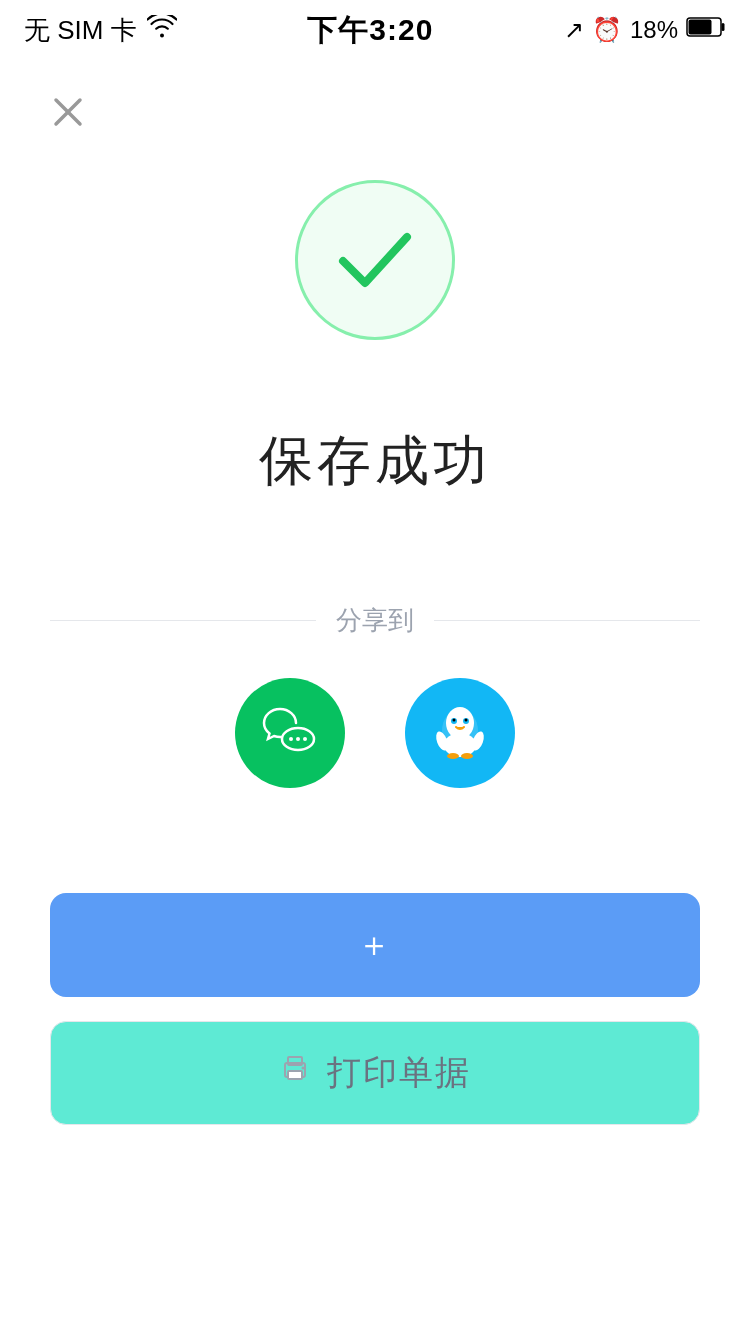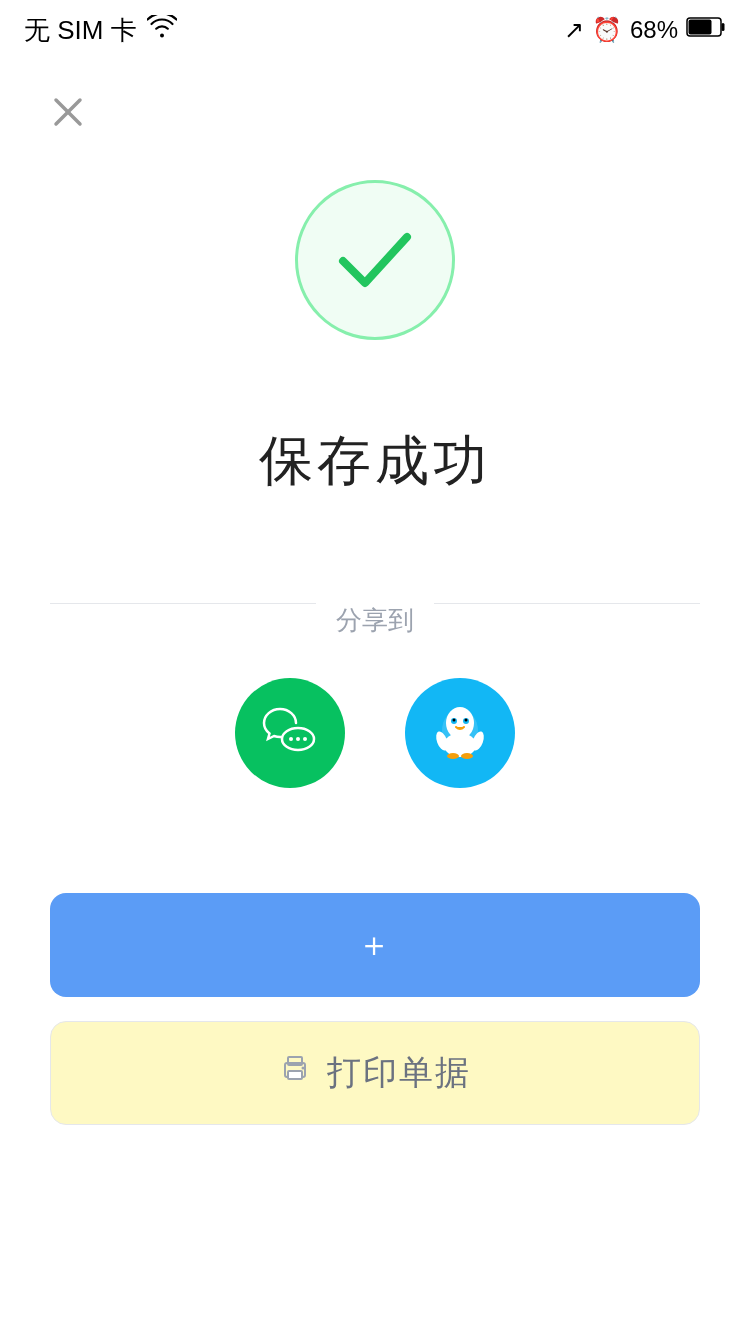--- a/index.html
+++ b/index.html
@@ -96,20 +96,21 @@
       letter-spacing: 4px;
     }
 
     
     .share-section {
       width: 100%;
       margin-bottom: 60px;
     }
     .share-divider {
       display: flex;
+      align-items: center;
       gap: 20px;
       margin-bottom: 40px;
     }
     .divider-line {
       flex: 1;
       height: 1px;
       background: #e5e7eb;
     }
     .share-label {
       font-size: 26px;
@@ -153,21 +154,21 @@
       justify-content: center;
       gap: 16px;
       font-size: 34px;
       color: #ffffff;
       letter-spacing: 2px;
     }
     .btn-secondary {
       width: 100%;
       height: 104px;
       border-radius: 16px;
-      background: #fef9c3;
+      background: #5eead4;
       border: 1px solid #e5e7eb;
       cursor: pointer;
       display: flex;
       align-items: center;
       justify-content: center;
       gap: 16px;
       font-size: 34px;
       color: #6b7280;
       letter-spacing: 2px;
     }
@@ -181,24 +182,25 @@
     <span>
       
       <svg width="30" height="24" viewBox="0 0 30 24" fill="none">
         <path d="M15 18.5a2 2 0 1 1 0 4 2 2 0 0 1 0-4z" fill="#000"></path>
         <path d="M9.2 13.7a8.2 8.2 0 0 1 11.6 0" stroke="#000" stroke-width="2.2" stroke-linecap="round" fill="none"></path>
         <path d="M4.5 9a14.5 14.5 0 0 1 21 0" stroke="#000" stroke-width="2.2" stroke-linecap="round" fill="none"></path>
         <path d="M0.5 4.5a20.5 20.5 0 0 1 29 0" stroke="#000" stroke-width="2.2" stroke-linecap="round" fill="none"></path>
       </svg>
     </span>
   </div>
+  <div class="status-center">下午3:20</div>
   <div class="status-right">
     <span>↗</span>
     <span>⏰</span>
-    <span>68%</span>
+    <span>18%</span>
     <span>
       <svg width="40" height="22" viewBox="0 0 40 22">
         <rect x="1" y="2" width="34" height="18" rx="3" stroke="#000" stroke-width="1.5" fill="none"></rect>
         <rect x="35.5" y="7" width="3" height="8" rx="1.5" fill="#000"></rect>
         <rect x="2.5" y="3.5" width="23" height="15" rx="2" fill="#000"></rect>
       </svg>
     </span>
   </div>
 </div>
 

